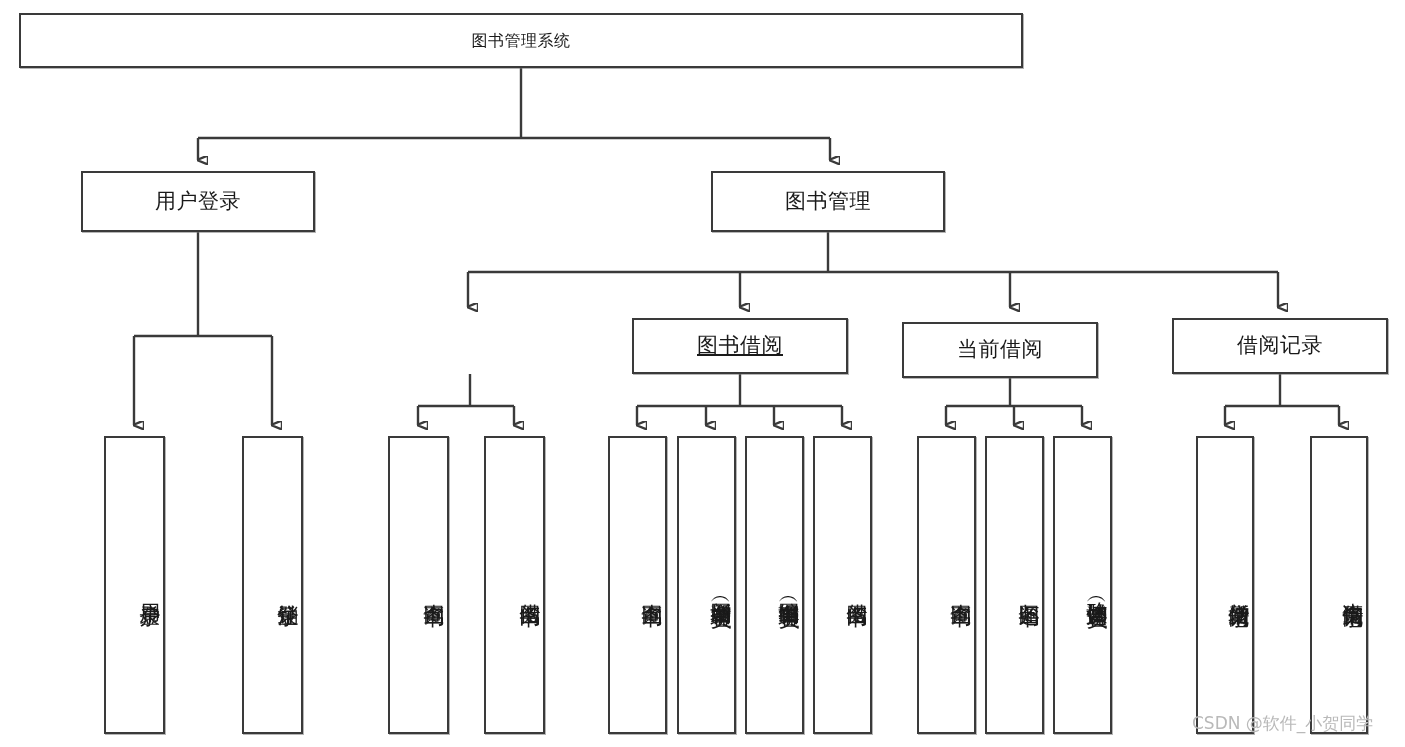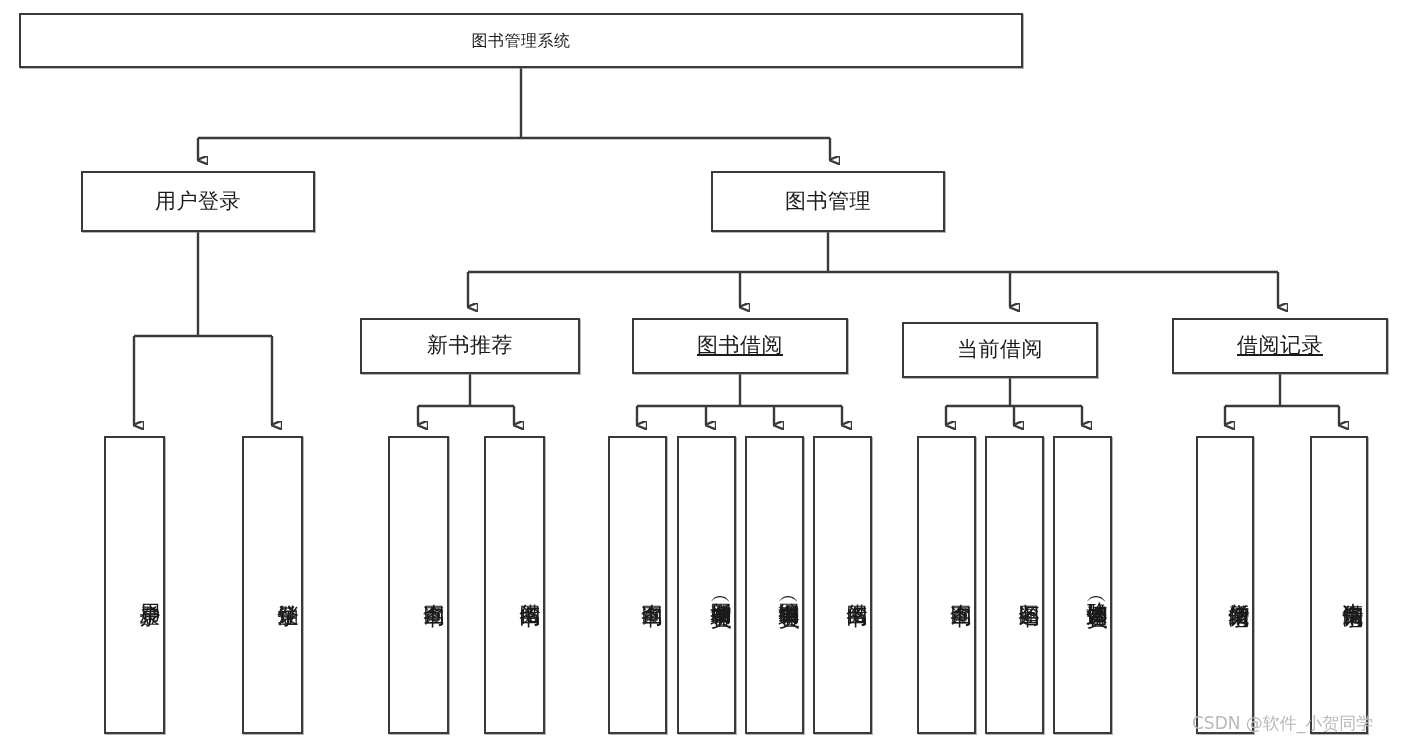--- a/index.html
+++ b/index.html
@@ -123,24 +123,23 @@
     <line x1="1225" y1="406" x2="1339" y2="406"></line>
     <line x1="1225" y1="406" x2="1225" y2="425" marker-end="url(#arrow)"></line>
     <line x1="1339" y1="406" x2="1339" y2="425" marker-end="url(#arrow)"></line>
   </svg>
 
   <div class="node node-h node-root" id="n-root" style="left: 19px; top: 13px; width: 1004px; height: 55px;">图书管理系统</div>
 
   <div class="node node-h" id="n-l2-0" style="left: 81px; top: 171px; width: 234px; height: 61px;">用户登录</div>
   <div class="node node-h" id="n-l2-1" style="left: 711px; top: 171px; width: 234px; height: 61px;">图书管理</div>
 
-  <div class="node node-h" id="n-l3-0" style="left: 360px; top: 318px; width: 220px; height: 56px;">新书推荐</div>
   <div class="node node-h" id="n-l3-1" style="left: 632px; top: 318px; width: 216px; height: 56px; text-decoration: underline;">图书借阅</div>
   <div class="node node-h" id="n-l3-2" style="left: 902px; top: 322px; width: 196px; height: 56px;">当前借阅</div>
-  <div class="node node-h" id="n-l3-3" style="left: 1172px; top: 318px; width: 216px; height: 56px; text-decoration: underline;">借阅记录</div>
+  <div class="node node-h" id="n-l3-3" style="left: 1172px; top: 318px; width: 216px; height: 56px;">借阅记录</div>
 
   <div class="node node-v" id="n-leaf-0" style="left: 104px; top: 436px; width: 61px; height: 298px;">用户登录</div>
   <div class="node node-v" id="n-leaf-1" style="left: 242px; top: 436px; width: 61px; height: 298px;">注销登录</div>
   <div class="node node-v" id="n-leaf-2" style="left: 388px; top: 436px; width: 61px; height: 298px;">查询图书</div>
   <div class="node node-v" id="n-leaf-3" style="left: 484px; top: 436px; width: 61px; height: 298px;">借阅图书</div>
   <div class="node node-v" id="n-leaf-4" style="left: 608px; top: 436px; width: 59px; height: 298px;">查询图书</div>
   <div class="node node-v" id="n-leaf-5" style="left: 677px; top: 436px; width: 59px; height: 298px;">新增图书（管理员）</div>
   <div class="node node-v" id="n-leaf-6" style="left: 745px; top: 436px; width: 59px; height: 298px;">编辑图书（管理员）</div>
   <div class="node node-v" id="n-leaf-7" style="left: 813px; top: 436px; width: 59px; height: 298px;">借阅图书</div>
   <div class="node node-v" id="n-leaf-8" style="left: 917px; top: 436px; width: 59px; height: 298px;">查询图书</div>

